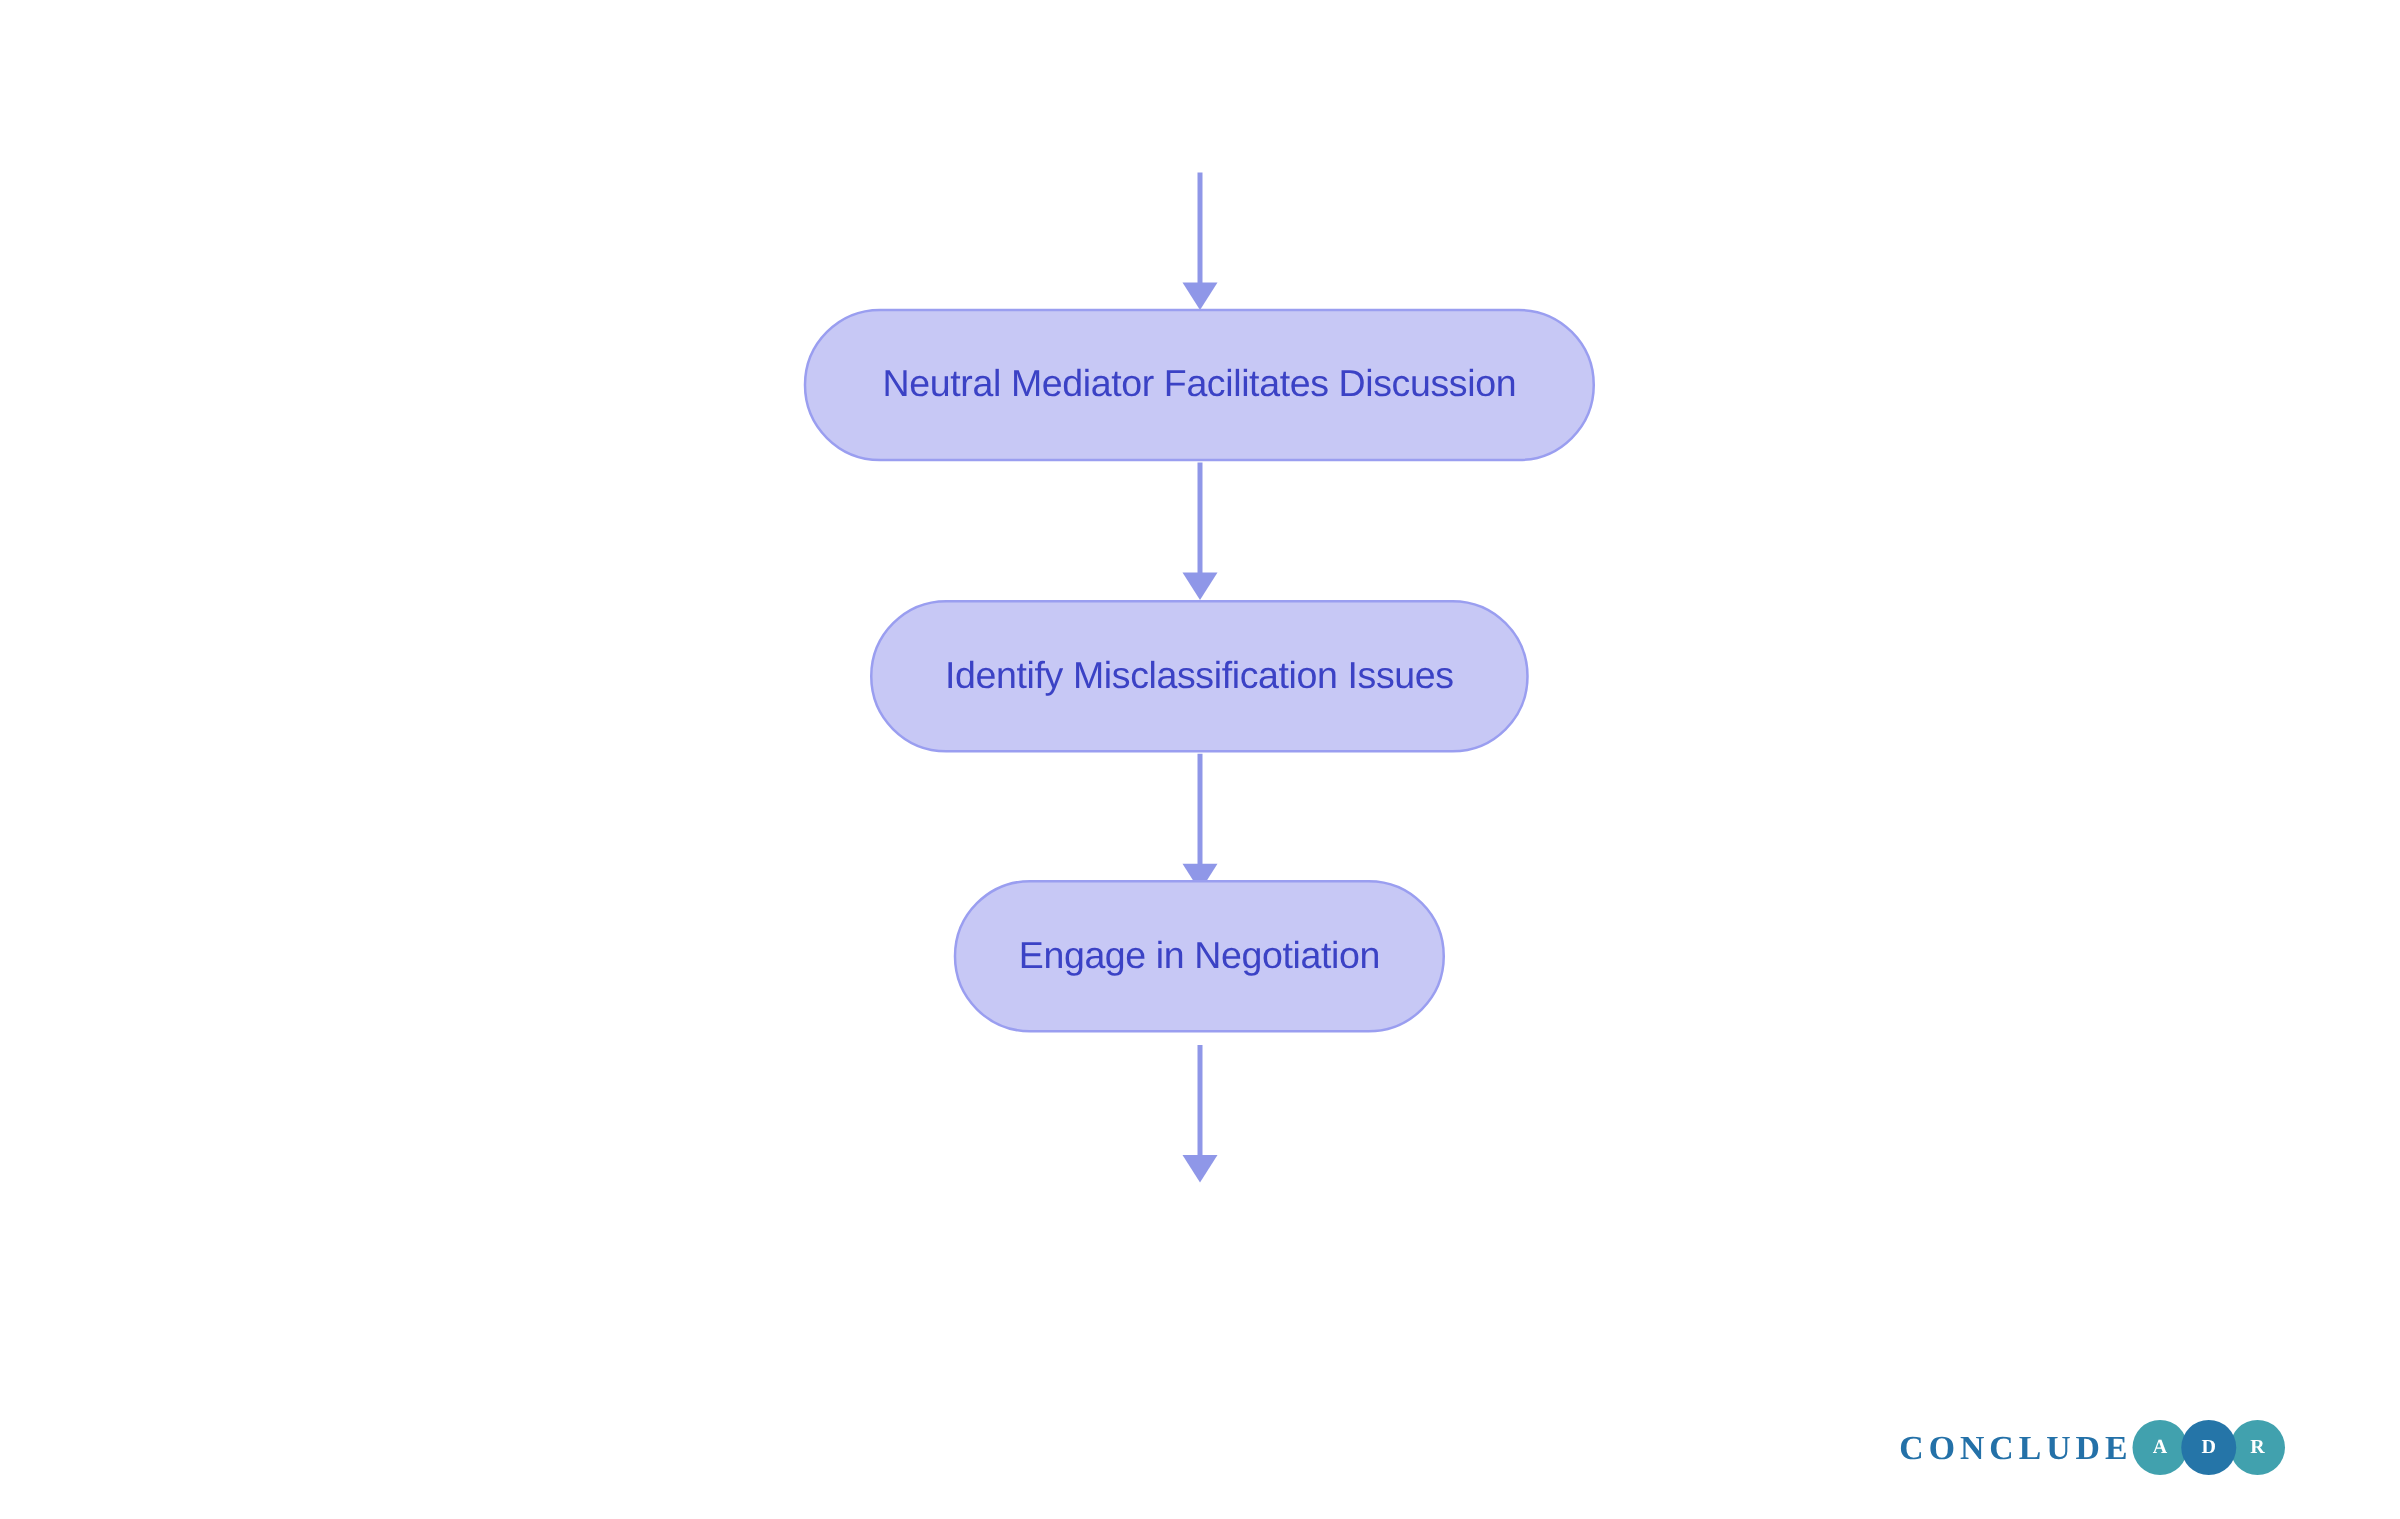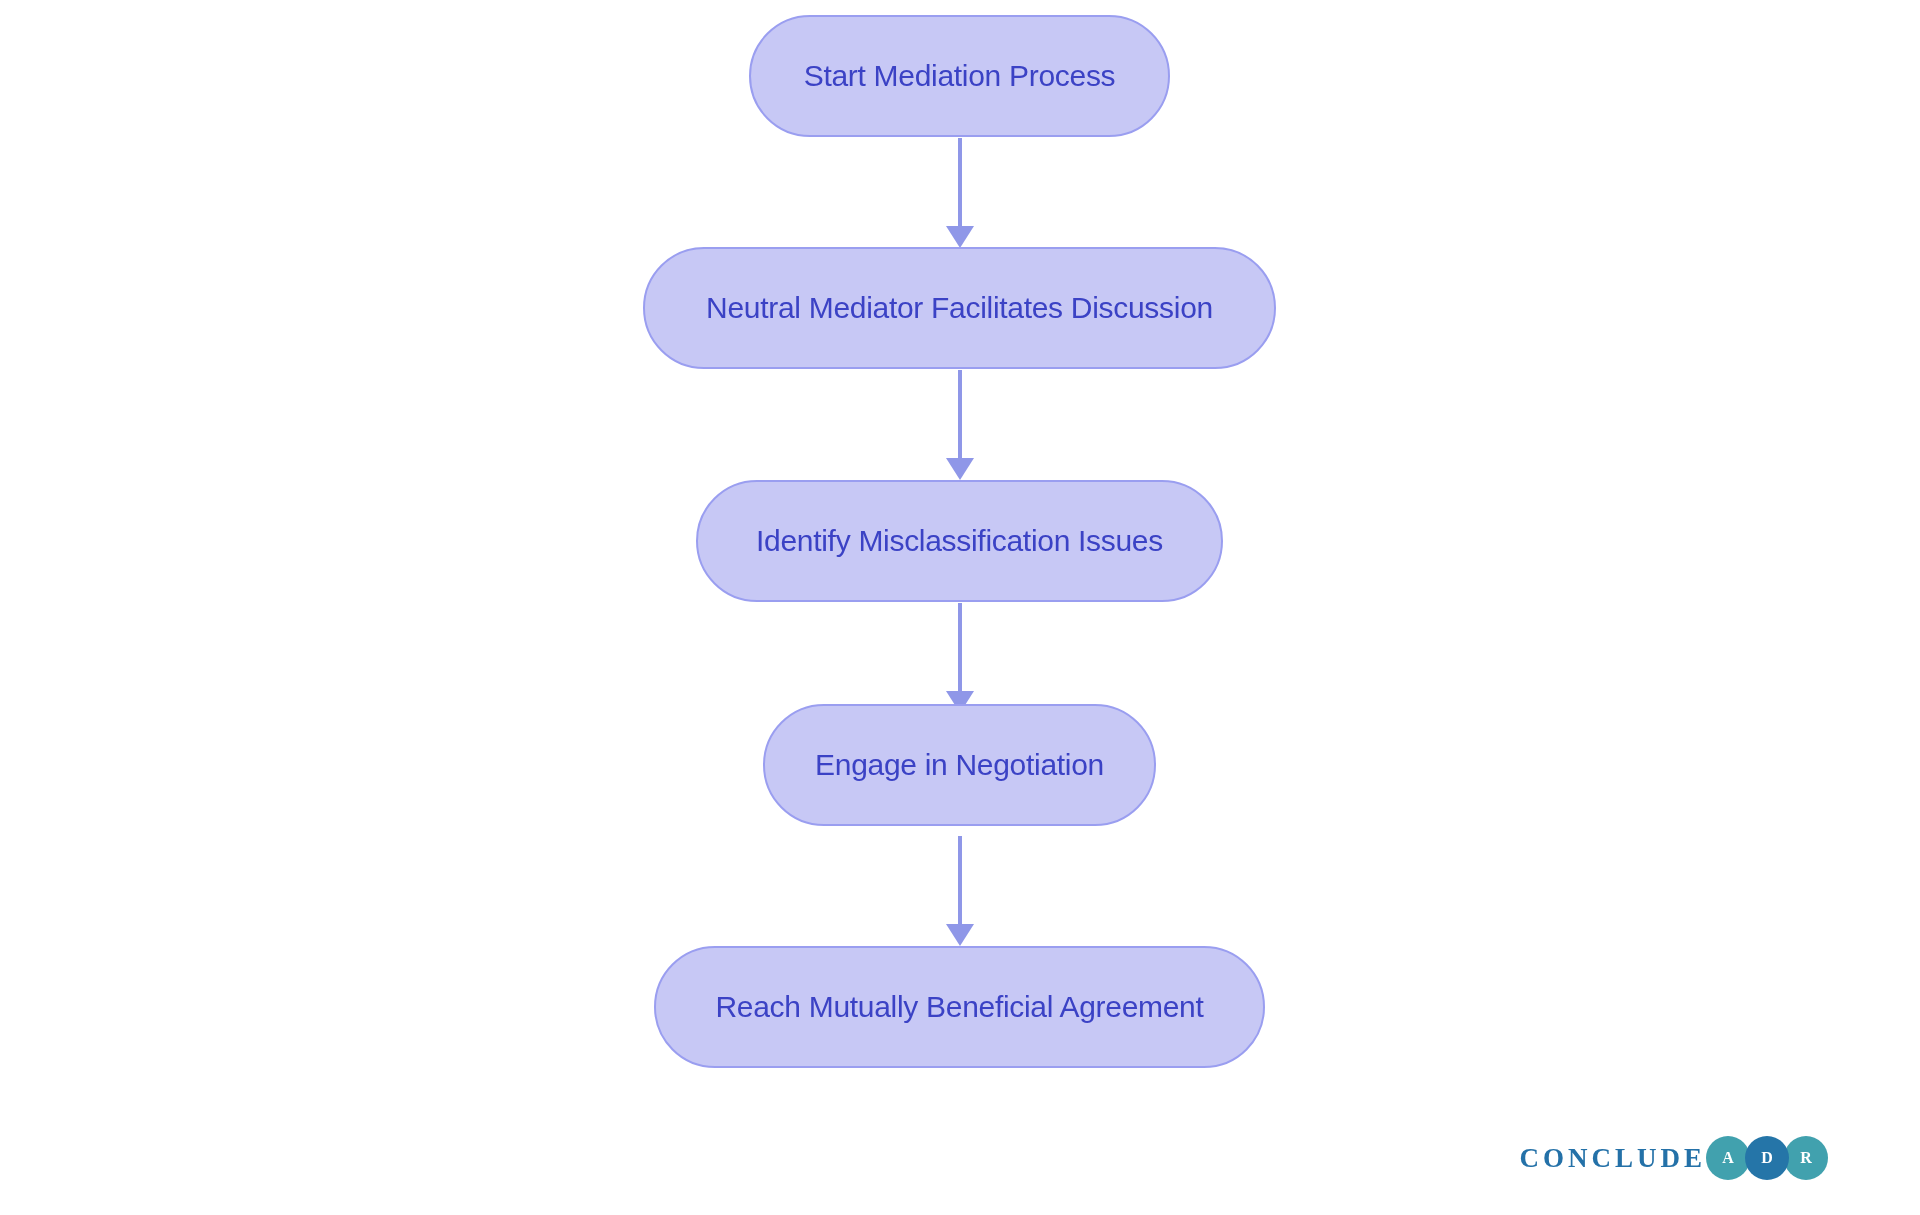--- a/index.html
+++ b/index.html
@@ -101,23 +101,20 @@
   }
   .badge + .badge { margin-left: -5px; }
   .badge.teal { background: var(--badge-teal, #41a1ae); z-index: 1; }
   .badge.blue { background: var(--badge-blue, #2575a8); z-index: 2; }
 </style>
 </head>
 <body>
 
 <div class="canvas">
 
-  <div class="node n1">
-    <span class="node-label">Start Mediation Process</span>
-  </div>
 
   <div class="arrow a1">
     <div class="arrow-line"></div>
     <div class="arrow-head"></div>
   </div>
 
   <div class="node n2">
     <span class="node-label">Neutral Mediator Facilitates Discussion</span>
   </div>
 
@@ -137,23 +134,20 @@
 
   <div class="node n4">
     <span class="node-label">Engage in Negotiation</span>
   </div>
 
   <div class="arrow a4">
     <div class="arrow-line"></div>
     <div class="arrow-head"></div>
   </div>
 
-  <div class="node n5">
-    <span class="node-label">Reach Mutually Beneficial Agreement</span>
-  </div>
 
   <div class="brand">
     <span class="wordmark">CONCLUDE</span>
     <span class="badges">
       <span class="badge teal">A</span>
       <span class="badge blue">D</span>
       <span class="badge teal">R</span>
     </span>
   </div>
 

